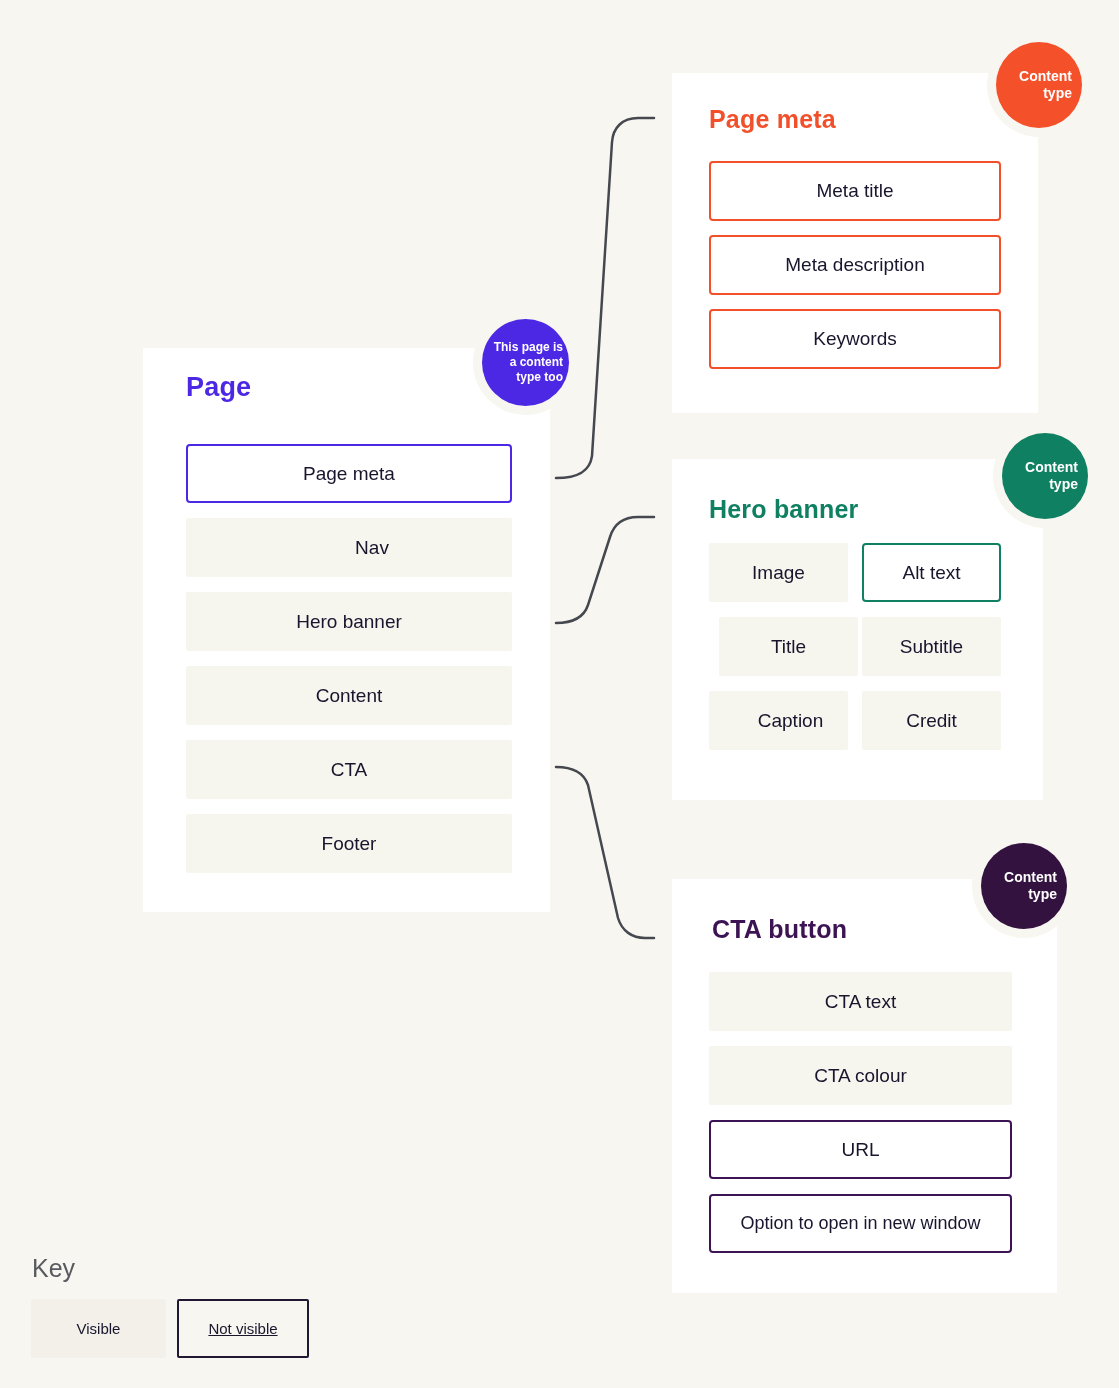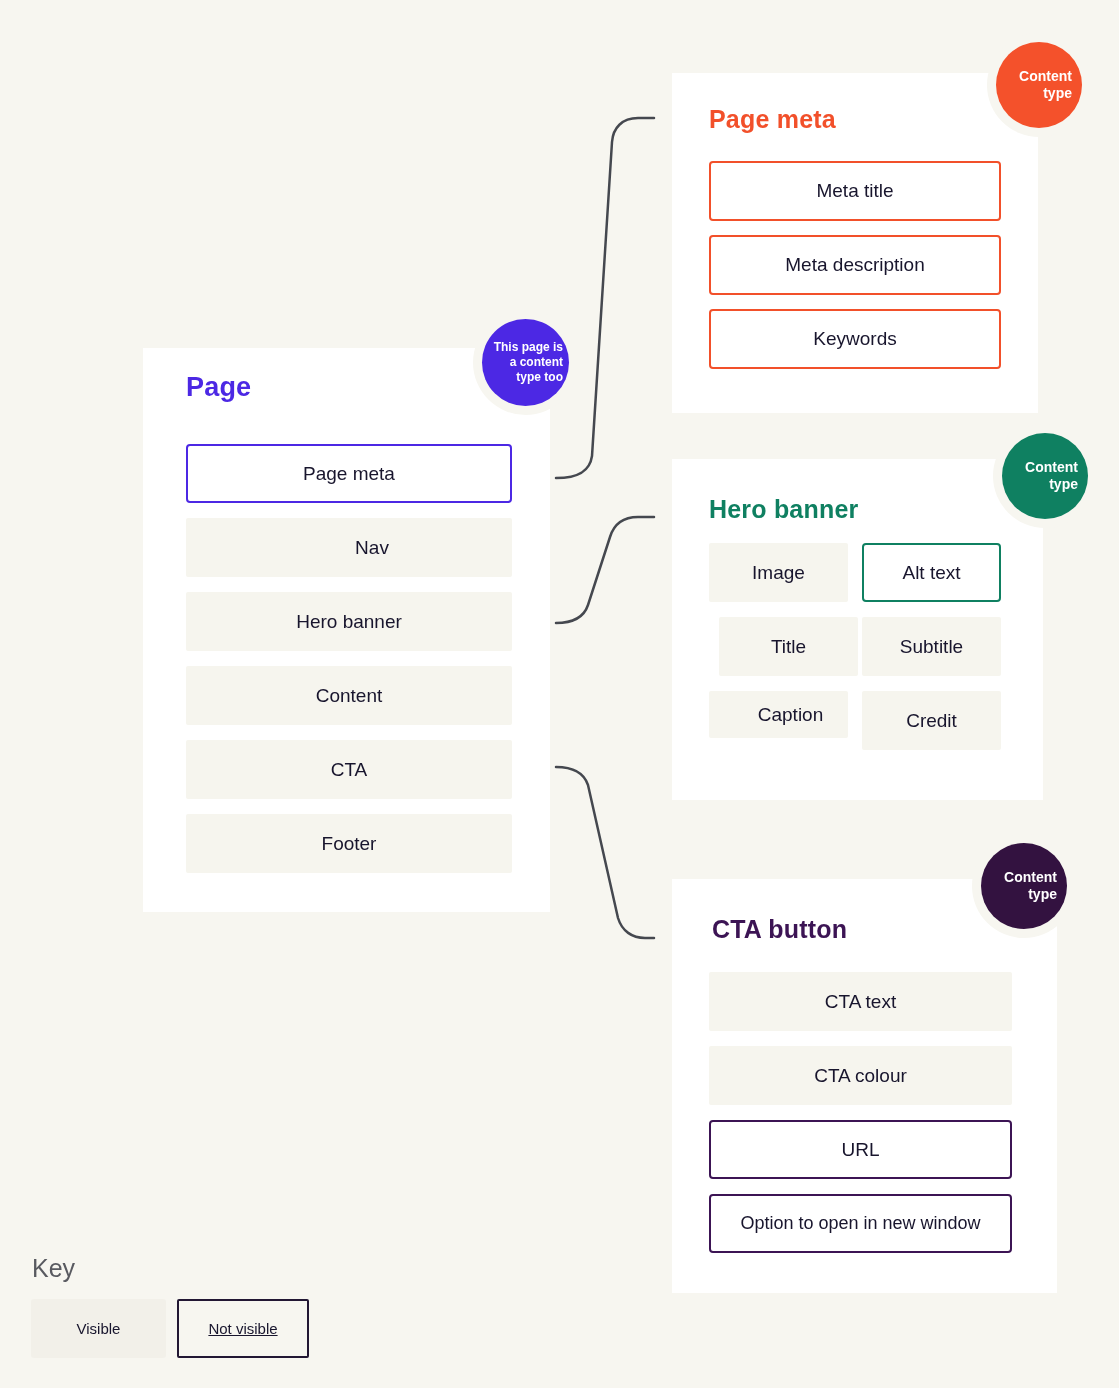--- a/index.html
+++ b/index.html
@@ -135,21 +135,21 @@
     </div>
     <div class="fbox outlined outline-green" style="left:190px;top:84px;width:139px;height:59px;">
       <span>Alt text</span>
     </div>
     <div class="fbox" style="left:37px;top:158px;width:139px;height:59px;margin-left:10px;">
       <span>Title</span>
     </div>
     <div class="fbox" style="left:190px;top:158px;width:139px;height:59px;">
       <span>Subtitle</span>
     </div>
-    <div class="fbox" style="left:37px;top:232px;width:139px;height:47px;padding-left:24px;">
+    <div class="fbox" style="left:37px;top:232px;width:139px;height:59px;padding-left:24px;">
       <span>Caption</span>
     </div>
     <div class="fbox" style="left:190px;top:232px;width:139px;height:59px;">
       <span>Credit</span>
     </div>
   </section>
 
   <section class="panel" style="left:672px;top:879px;width:377px;height:414px;padding-left:8px;">
     <h2 class="panel-title" style="left:40px;top:36px;font-size:25px;color:var(--darkpurple);">CTA button</h2>
     <div class="fbox" style="left:37px;top:93px;width:303px;height:59px;">

